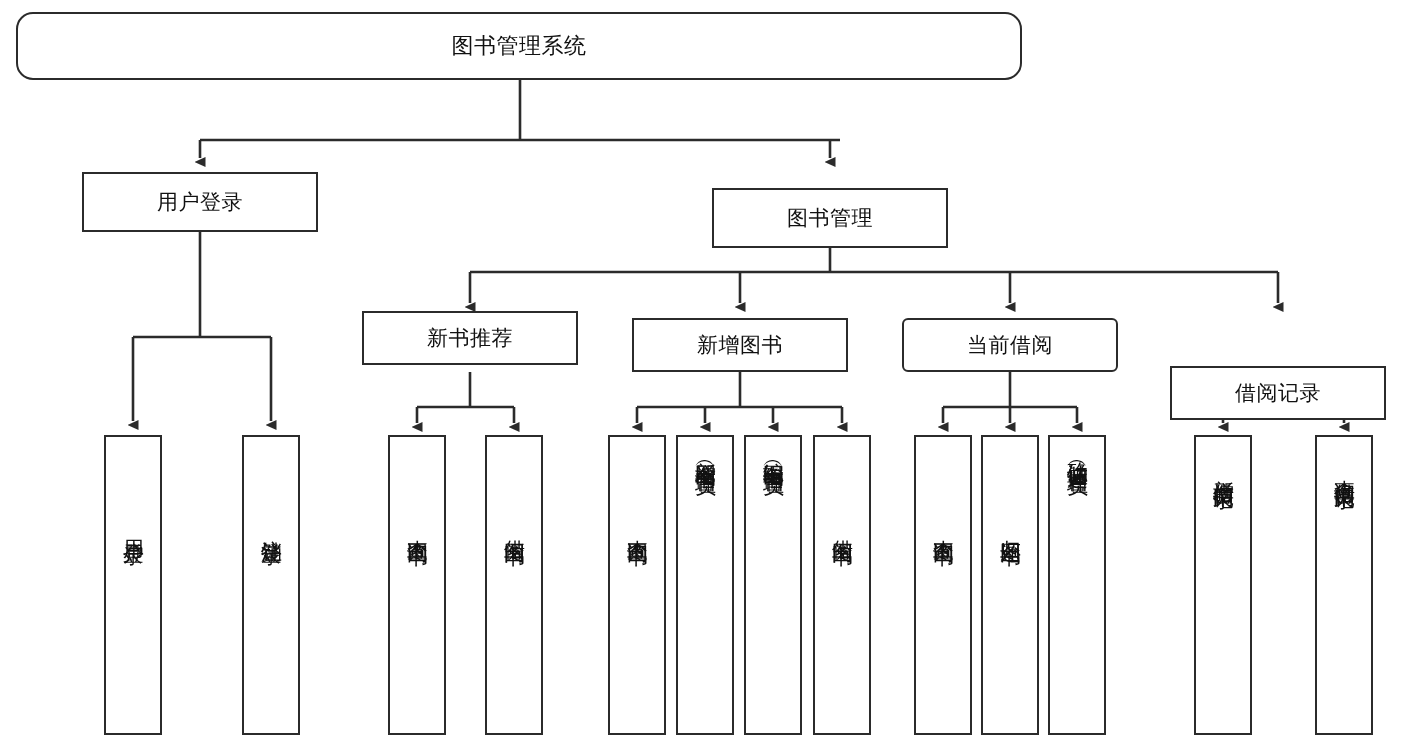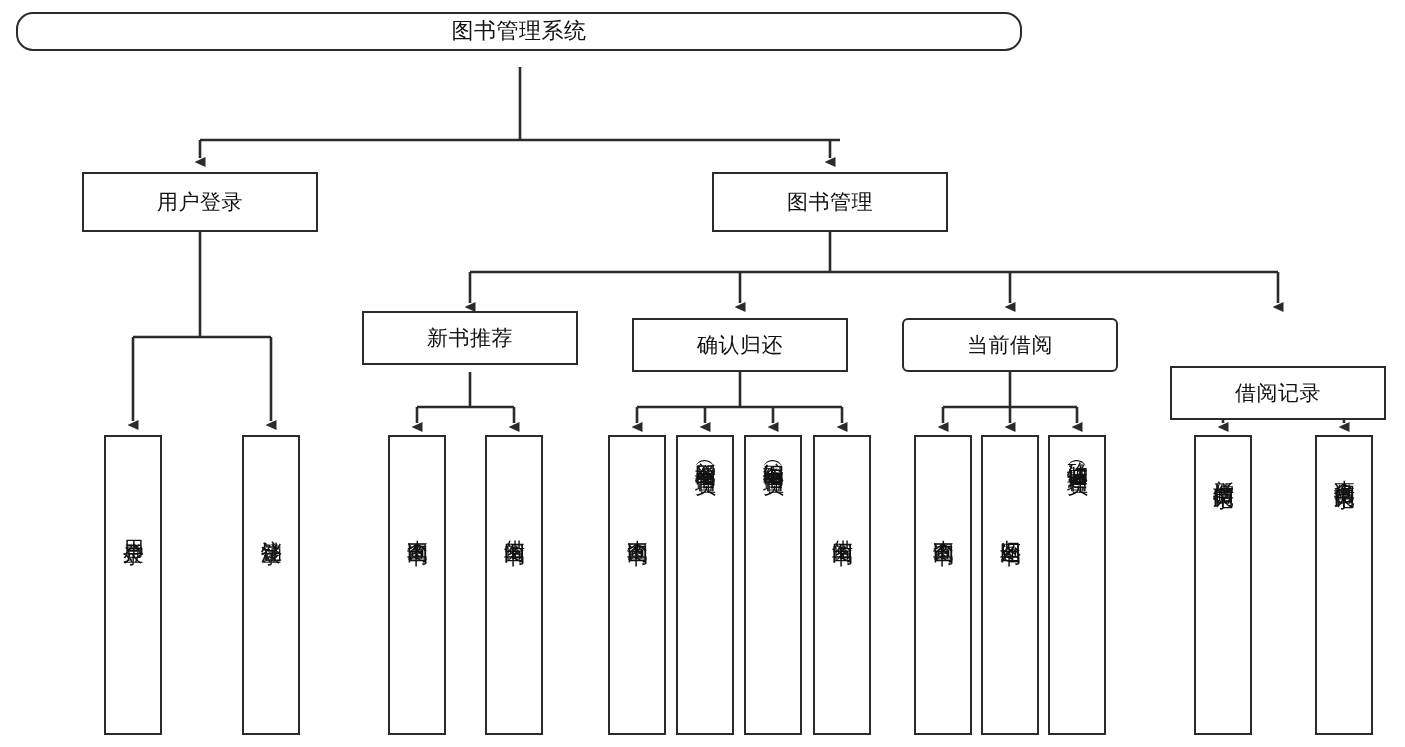--- a/index.html
+++ b/index.html
@@ -117,38 +117,38 @@
       <path d="M1010,407 L1010,423" marker-end="url(#arrow)"></path>
       <path d="M1077,407 L1077,423" marker-end="url(#arrow)"></path>
 
       <path d="M1278,372 L1278,407"></path>
       <path d="M1223,407 L1344,407"></path>
       <path d="M1223,407 L1223,423" marker-end="url(#arrow)"></path>
       <path d="M1344,407 L1344,423" marker-end="url(#arrow)"></path>
     </g>
   </svg>
 
-  <div class="node root" style="left:16px; top:12px; width:1006px; height:39px;border-radius:17px;">
+  <div class="node root" style="left:16px; top:12px; width:1006px; height:68px;border-radius:17px;">
     <span class="label">图书管理系统</span>
   </div>
 
   <div class="node" style="left:82px; top:172px; width:236px; height:60px;">
     <span class="label">用户登录</span>
   </div>
 
-  <div class="node" style="left:712px; top:172px; width:236px; height:60px;">
+  <div class="node" style="left:712px; top:188px; width:236px; height:60px;">
     <span class="label">图书管理</span>
   </div>
 
   <div class="node" style="left:362px; top:311px; width:216px; height:54px;">
     <span class="label">新书推荐</span>
   </div>
 
   <div class="node" style="left:632px; top:318px; width:216px; height:54px;">
-    <span class="label">确认归还</span>
+    <span class="label">新增图书</span>
   </div>
 
   <div class="node" style="left:902px; top:318px; width:216px; height:54px;border-radius:6px;">
     <span class="label">当前借阅</span>
   </div>
 
   <div class="node" style="left:1170px; top:318px; width:216px; height:54px;margin-top:48px;">
     <span class="label">借阅记录</span>
   </div>
 

